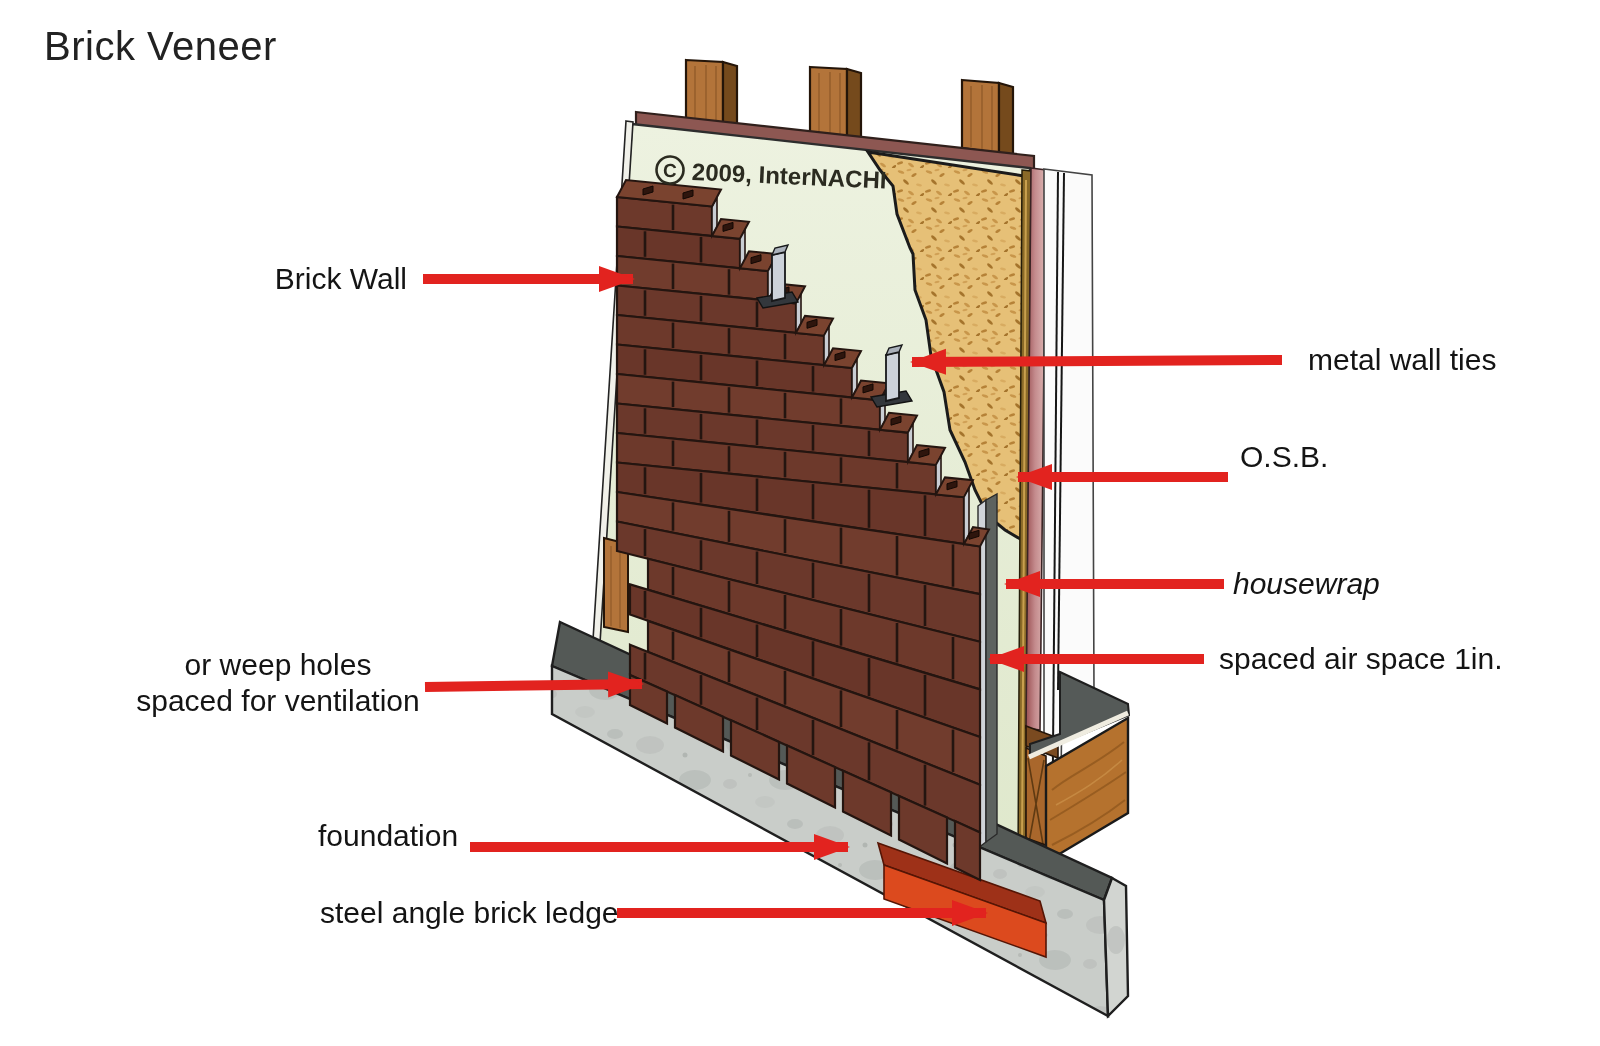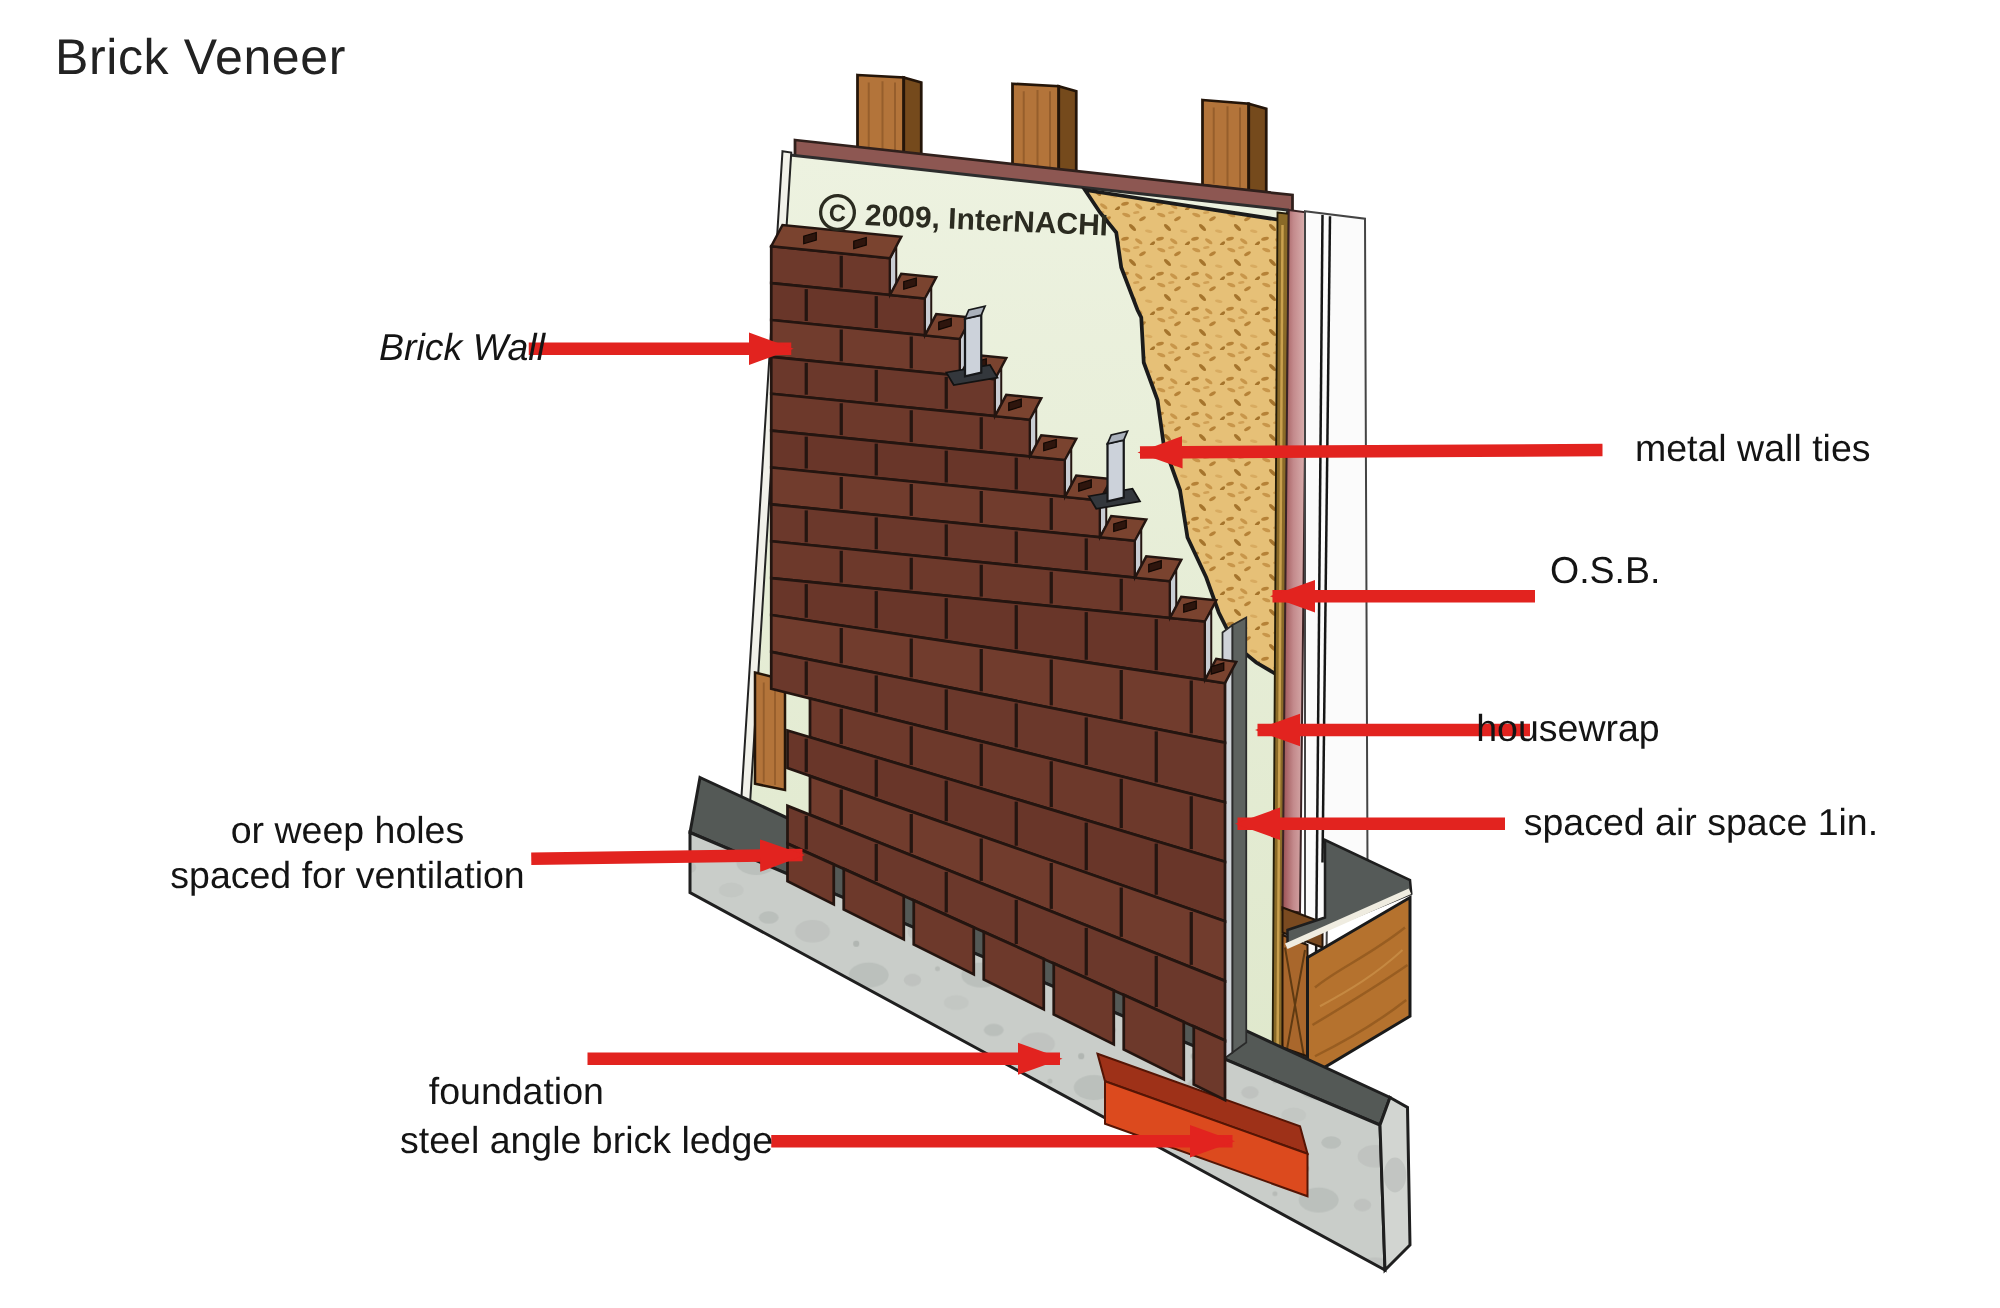--- a/index.html
+++ b/index.html
@@ -286,31 +286,31 @@
     <line x1="1224" y1="584" x2="1006" y2="584" marker-end="url(#ah)"></line>
     <line x1="1204" y1="659" x2="990" y2="659" marker-end="url(#ah)"></line>
     <line x1="425" y1="687" x2="642" y2="684" marker-end="url(#ah)"></line>
     <line x1="470" y1="847" x2="848" y2="847" marker-end="url(#ah)"></line>
     <line x1="617" y1="913" x2="986" y2="913" marker-end="url(#ah)"></line>
   </g>
 </svg>
 
   <div id="page-title">Brick Veneer</div>
 
-  <div class="lbl lbl-r" style="right:1164px;top:279px;font-style:italic;">Brick Wall</div>
+  <div class="lbl lbl-r" style="right:1193px;top:279px;">Brick Wall</div>
 
   <div class="lbl" style="left:1308px;top:360px;">metal wall ties</div>
 
   <div class="lbl" style="left:1240px;top:457px;">O.S.B.</div>
 
-  <div class="lbl" style="left:1181px;top:584px;">housewrap</div>
+  <div class="lbl" style="left:1233px;top:584px;font-style:italic;">housewrap</div>
 
   <div class="lbl" style="left:1219px;top:659px;">spaced air space 1in.</div>
 
   <div id="lbl-bottom-course">
     <div>or weep holes</div>
     <div>spaced for ventilation</div>
   </div>
 
-  <div class="lbl" style="left:318px;top:874px;margin-left:25px;">foundation</div>
+  <div class="lbl" style="left:318px;top:836px;">foundation</div>
 
   <div class="lbl" style="left:320px;top:913px;text-align:right;">steel angle brick ledge</div>
 </div>
 
 </body></html>

